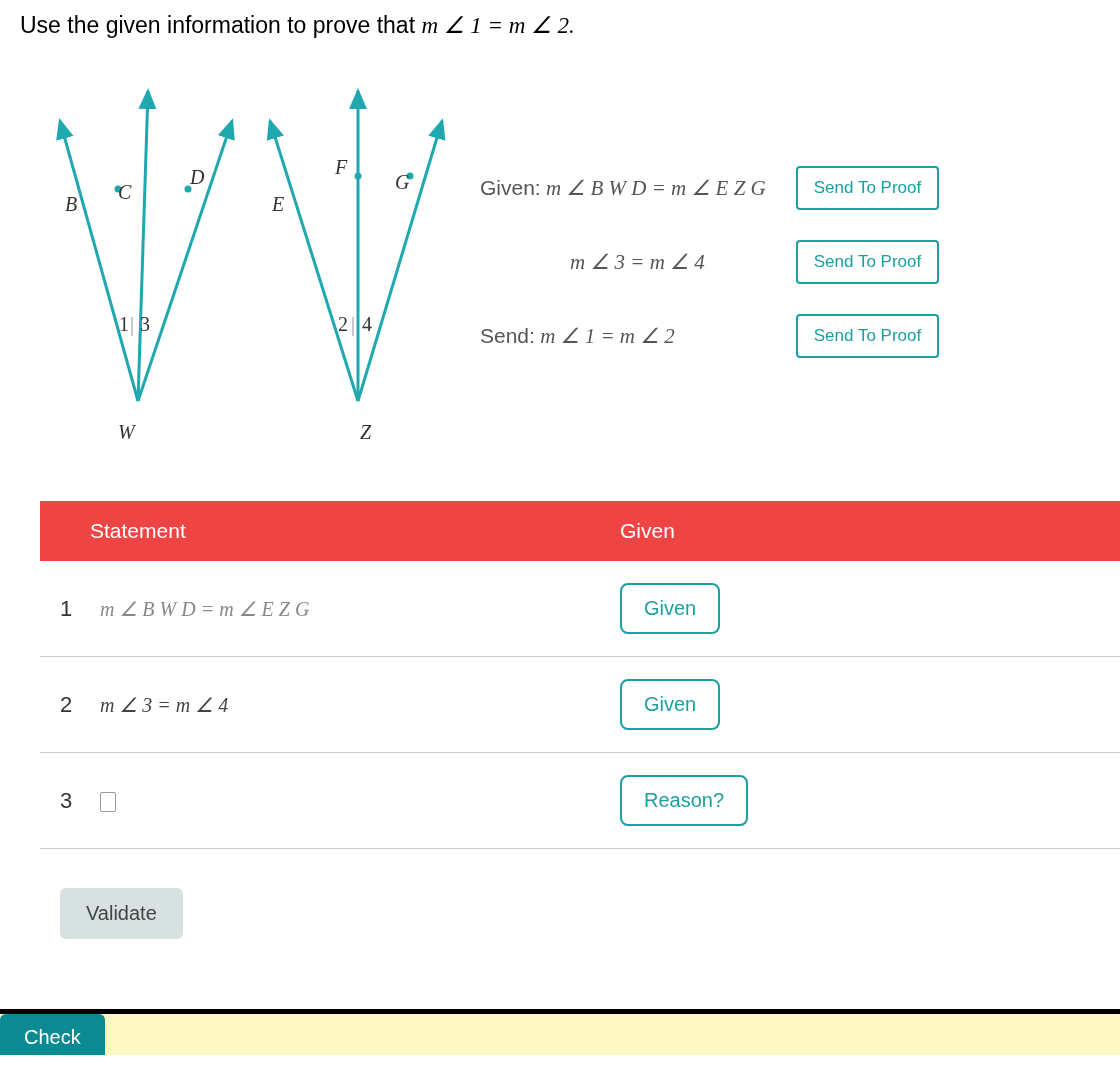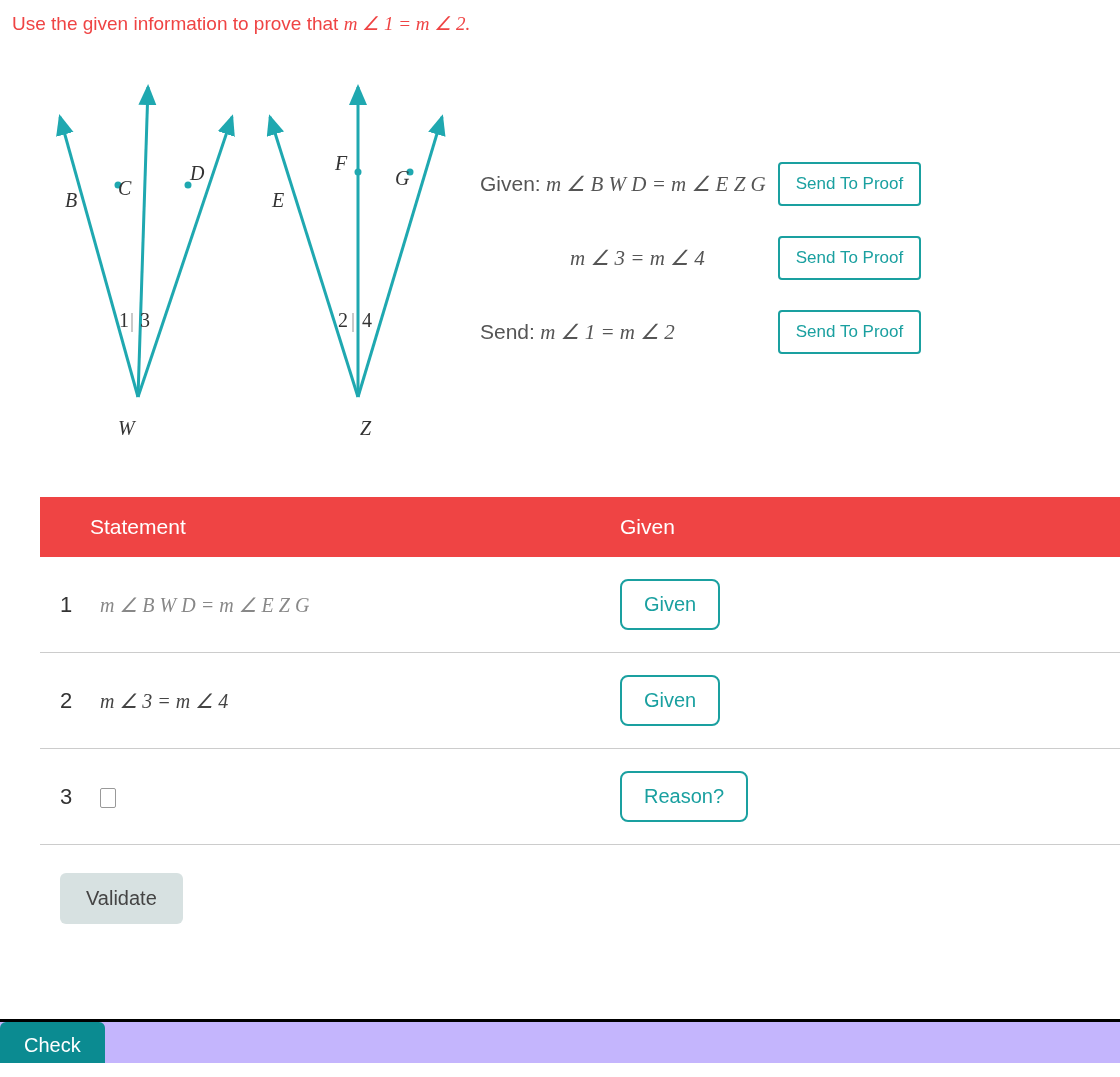--- a/index.html
+++ b/index.html
@@ -3,23 +3,23 @@
   <meta charset="utf-8">
   <style>
     * { box-sizing: border-box; margin: 0; padding: 0; }
     body {
       font-family: -apple-system, BlinkMacSystemFont, 'Segoe UI', Arial, sans-serif;
       background: #fff;
       color: #333;
       width: 1120px;
     }
     .instruction {
-      font-size: 19px;
-      color: #ef4444;
-      padding: 12px 12px;
+      font-size: 23px;
+      color: #000000;
+      padding: 12px 20px;
     }
     .instruction .math { font-style: italic; font-family: 'Times New Roman', serif; }
     .top-section {
       display: flex;
       gap: 30px;
       padding: 30px 10px 40px 10px;
       align-items: flex-start;
     }
     .diagram-area {
       width: 440px;
@@ -38,21 +38,21 @@
     .givens {
       flex-shrink: 0;
       display: flex;
       flex-direction: column;
       gap: 30px;
       padding-top: 85px;
     }
     .given-row {
       display: flex;
       align-items: center;
-      gap: 12px;
+      gap: 30px;
       justify-content: space-between;
     }
     .given-text {
       font-size: 21px;
       color: #555;
       font-family: 'Times New Roman', serif;
     }
     .given-text .lbl { font-family: -apple-system, sans-serif; color: #555; }
     .given-text i { font-style: italic; }
     .send-btn {
@@ -113,27 +113,27 @@
       border-radius: 2px;
       vertical-align: middle;
     }
     .validate-btn {
       background: #d7e1e1;
       color: #444;
       border: none;
       border-radius: 6px;
       padding: 14px 26px;
       font-size: 20px;
-      margin: 28px 0 0 20px;
+      margin: 39px 0 0 20px;
       cursor: pointer;
     }
     .bottom-bar {
-      margin-top: 95px;
-      border-top: 3px solid #000000;
-      background: #c4b5fd;
+      margin-top: 70px;
+      border-top: 5px solid #000000;
+      background: #fef9c3;
     }
     .check-btn {
       background: #0b8b91;
       color: #fff;
       border: none;
       border-radius: 6px 6px 0 0;
       padding: 12px 24px 6px 24px;
       font-size: 20px;
       margin-left: 0;
       cursor: pointer;

